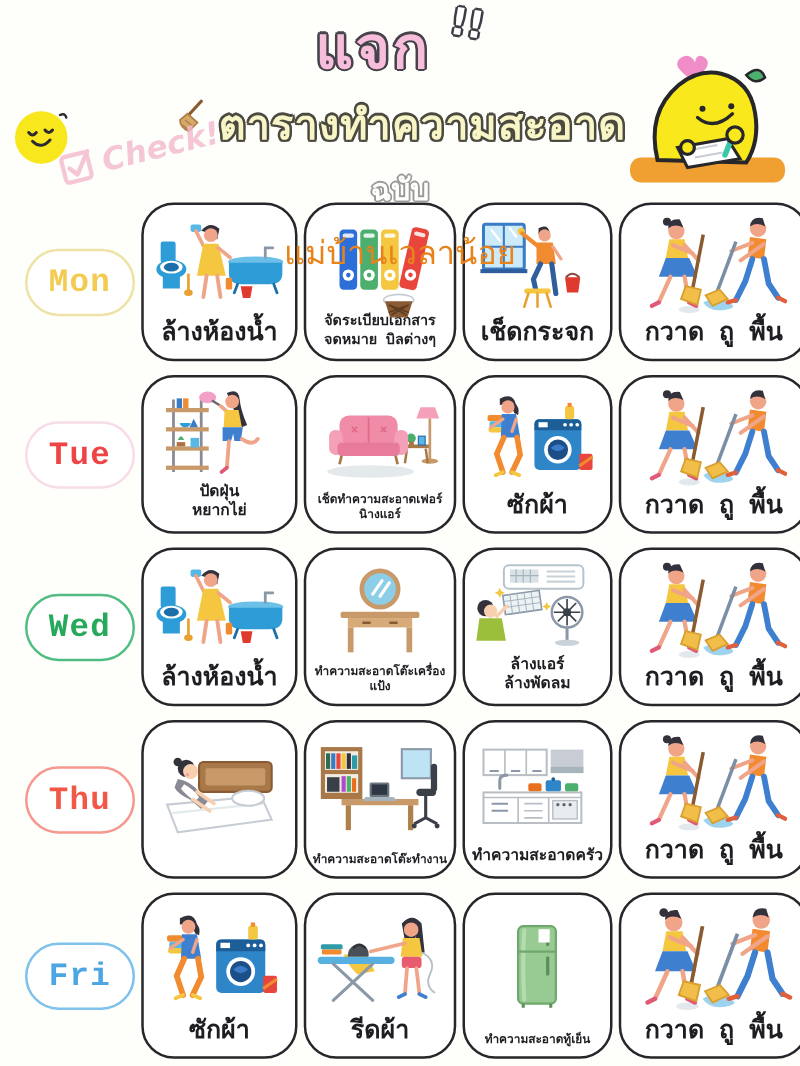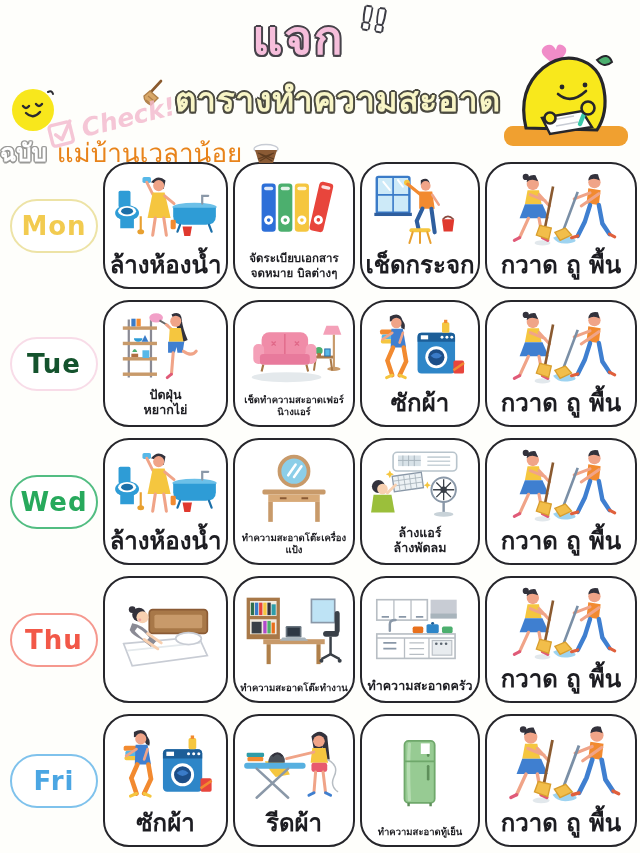--- a/index.html
+++ b/index.html
@@ -22,38 +22,38 @@
     transform:rotate(10deg); display:inline-block;
     text-shadow:-2px 0 #3c3c44,2px 0 #3c3c44,0 -2px #3c3c44,0 2px #3c3c44,
       -1px -1px #3c3c44,1px -1px #3c3c44,-1px 1px #3c3c44,1px 1px #3c3c44;
   }
   .subtitle-row{ display:flex; justify-content:center; align-items:center; gap:6px; margin-top:-2px; }
   .subtitle{
     font-size:33px; font-weight:bold; color:#F8F5C6; letter-spacing:1px;
     text-shadow:-2px 0 #4b4a40,2px 0 #4b4a40,0 -2px #4b4a40,0 2px #4b4a40,
       -1.5px -1.5px #4b4a40,1.5px -1.5px #4b4a40,-1.5px 1.5px #4b4a40,1.5px 1.5px #4b4a40;
   }
-  .edition-row{ display:flex; align-items:center; gap:10px; margin-top:6px; }
+  .edition-row{ display:flex; align-items:center; gap:10px; margin-top:6px;flex-direction:column; }
   .edition-prefix{
     font-size:24px; font-weight:bold; color:#ffffff;
     text-shadow:-1.5px 0 #9a9a98,1.5px 0 #9a9a98,0 -1.5px #9a9a98,0 1.5px #9a9a98,
       -1px -1px #9a9a98,1px -1px #9a9a98,-1px 1px #9a9a98,1px 1px #9a9a98;
   }
   .edition-name{ font-size:26px; font-weight:normal; color:#E8831A; }
   .lemon-smiley{ position:absolute; left:8px; top:84px; width:52px; height:52px; }
   .check-stamp{
     position:absolute; left:46px; top:106px; transform:rotate(-14deg);
     display:flex; align-items:center; gap:5px; opacity:.8;
   }
   .check-text{ font-size:25px; font-style:italic; font-weight:bold; color:#F3B9CD; }
   .lemon-writer{ position:absolute; right:8px; top:38px; width:132px; height:118px; }
   .broom-wrap{ width:30px; height:30px; margin-top:-14px; }
   .basket-wrap{ width:30px; height:24px; }
   
-  .grid{ padding-left:10px; }
+  .grid{ padding-left:20px;font-family:Liberation Mono, monospace; }
   .row{
     display:grid; grid-template-columns:88px 125px 122px 120px 152px;
     column-gap:5px; height:127px; margin-bottom:11px;
   }
   .row:last-child{ height:133px; margin-bottom:0; }
   .day-pill{
     align-self:center; justify-self:start;
     width:88px; height:54px; border:2px solid; border-radius:28px;
     display:flex; align-items:center; justify-content:center;
     font-size:26px; font-weight:bold; letter-spacing:1px; background:#fff;
@@ -61,21 +61,21 @@
   .card{
     background:#ffffff; border:2px solid #26262b; border-radius:26px;
     display:flex; flex-direction:column; overflow:hidden;
   }
   .illo{ flex:1 1 auto; min-height:0; display:flex; align-items:center; justify-content:center; padding:5px 5px 0; }
   .illo svg{ width:100%; height:100%; }
   .label{
     text-align:center; padding:0 3px 7px; line-height:1.25; font-weight:bold;
     color:#1d1d22; white-space:pre-line;
   }
-  .label.lg{ font-size:24px; }
+  .label.lg{ font-size:20px; }
   .label.md{ font-size:12.5px; }
   .label.sm{ font-size:11.5px; }
   .label.xs{ font-size:9.5px; }
 </style>
 </head>
 <body>
 
 <div class="page">
 
   <div class="header">
@@ -242,21 +242,21 @@
   <path d="M58 72 l12 -5 l7 8 l-13 6z" fill="#F2BE4A" stroke="#D89E2E" stroke-width="1.5"></path>
   <path d="M98 41 L92 60 L84 76 M108 41 L112 62 L120 74" stroke="#3F7FD0" stroke-width="5" stroke-linecap="round" fill="none"></path>
   <path d="M84 76 l-7 2 M120 74 l6 3" stroke="#E0603C" stroke-width="3.6" stroke-linecap="round"></path>
 </svg>
           </div>
         <div class="label lg">กวาด ถู พื้น</div>
       </div>
     </div>
 
     <div class="row">
-      <div class="day-pill" style="color: #14532d; border-color: rgb(248, 220, 232);">Tue</div>
+      <div class="day-pill" style="color: #ef4444; border-color: rgb(248, 220, 232);">Tue</div>
       <div class="card">
         <div class="illo">
             <svg viewBox="0 0 130 92">
   <line x1="22" y1="14" x2="22" y2="82" stroke="#8A8A94" stroke-width="2.6"></line>
   <line x1="48" y1="14" x2="48" y2="82" stroke="#8A8A94" stroke-width="2.6"></line>
   <rect x="15" y="22" width="40" height="4" fill="#C89A6A"></rect>
   <rect x="15" y="40" width="40" height="4" fill="#C89A6A"></rect>
   <rect x="15" y="58" width="40" height="4" fill="#C89A6A"></rect>
   <rect x="15" y="76" width="40" height="4" fill="#C89A6A"></rect>
   <rect x="25" y="13" width="5" height="9" fill="#3A7BC8"></rect>

